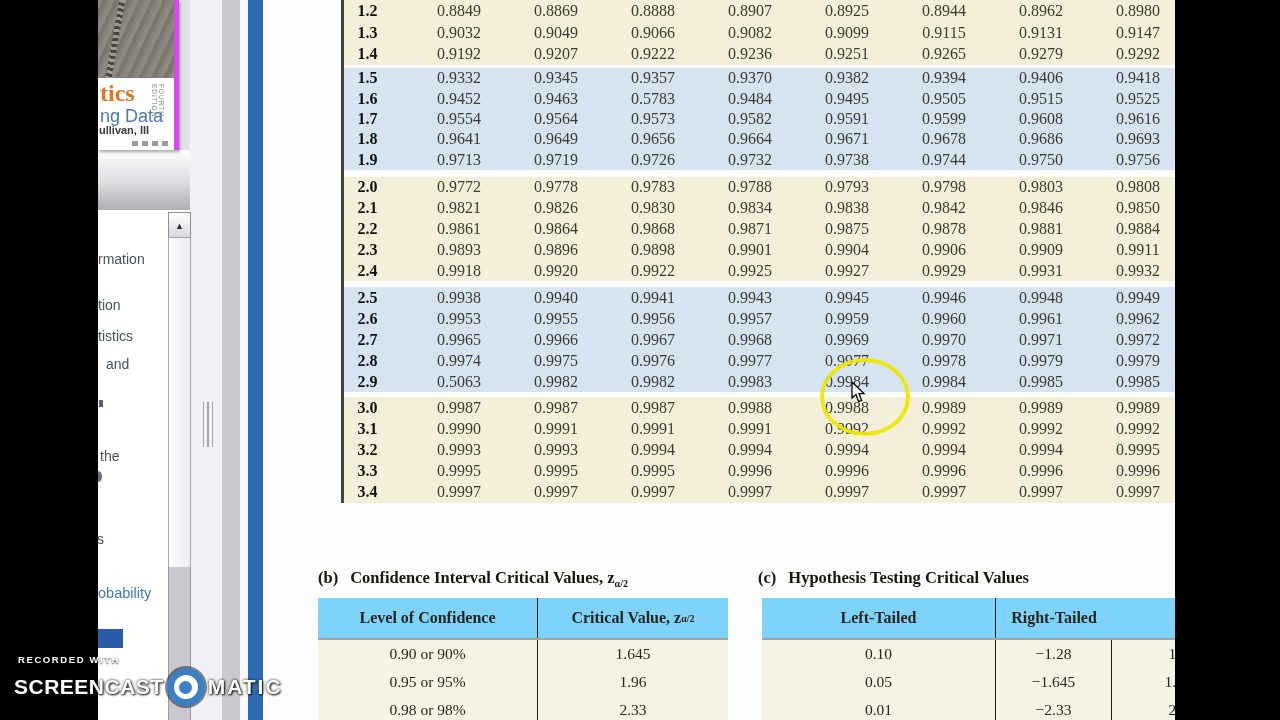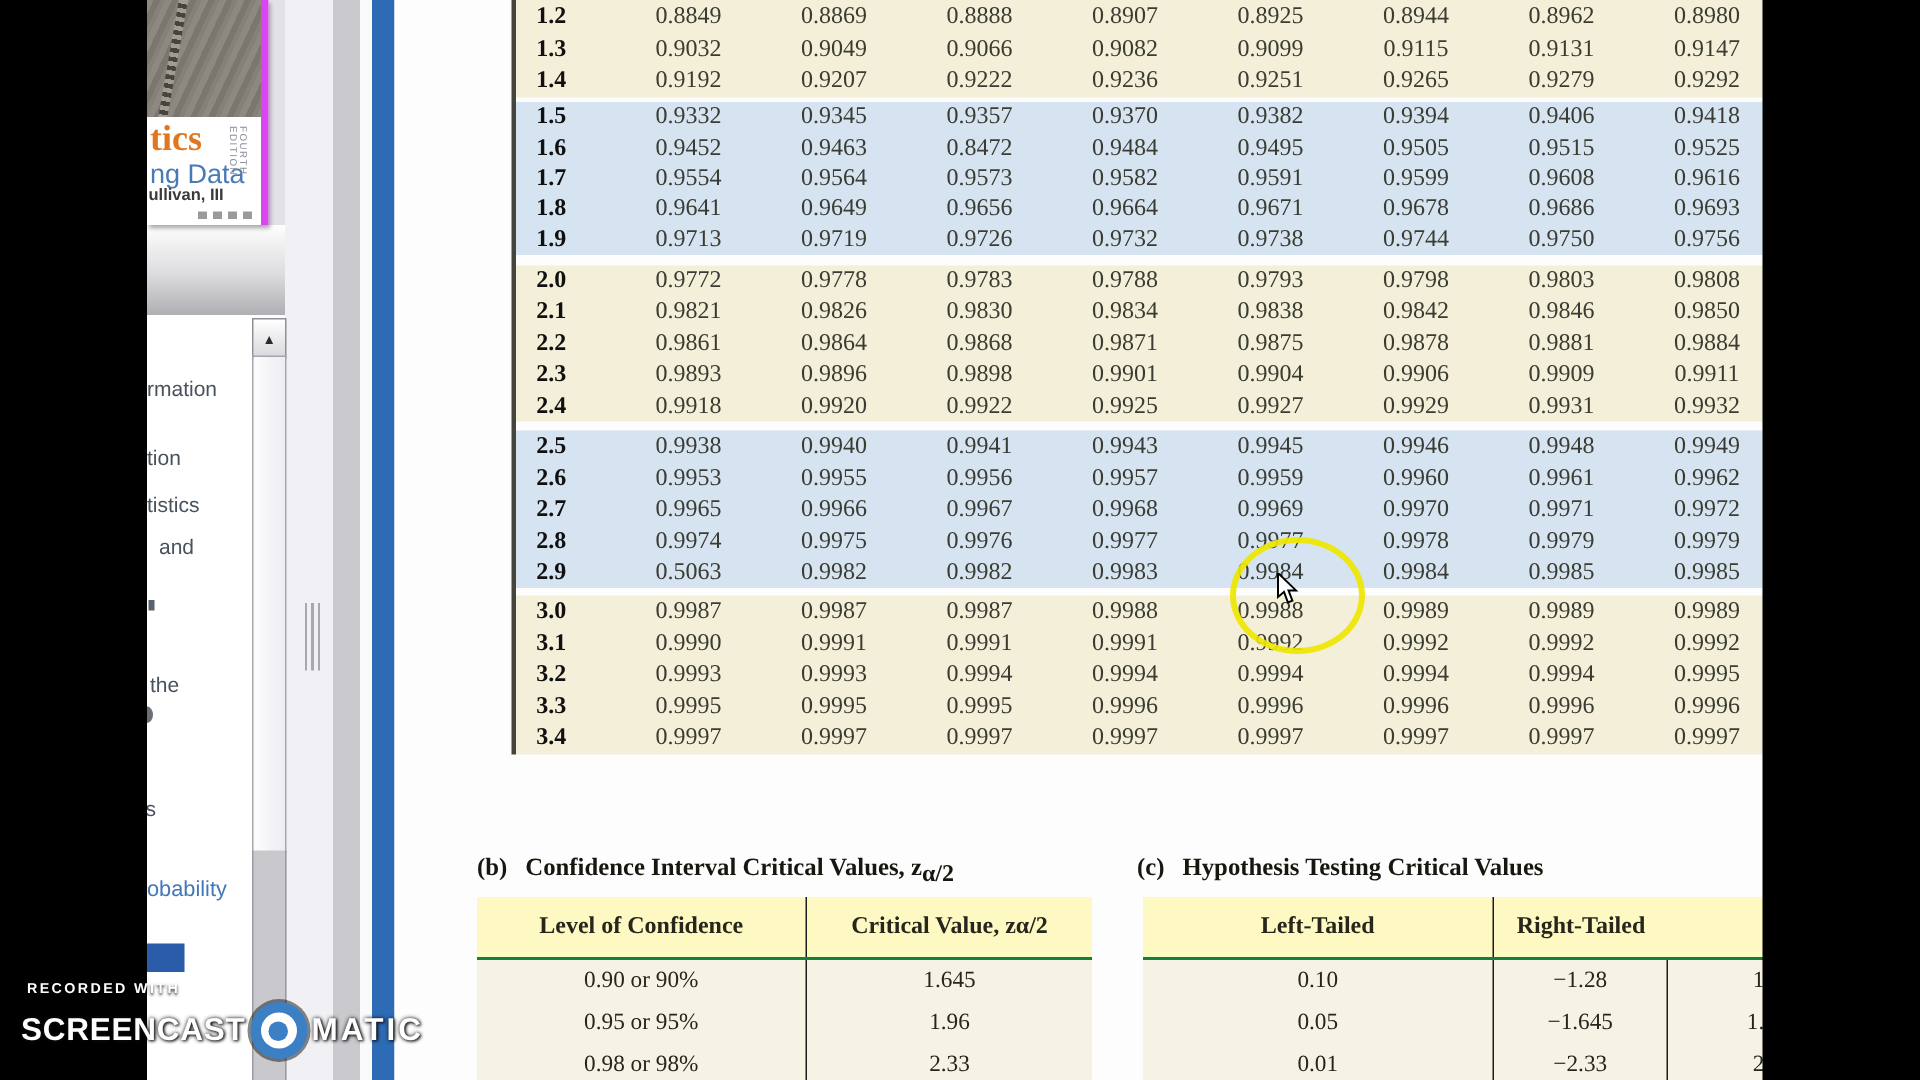--- a/index.html
+++ b/index.html
@@ -62,23 +62,23 @@
   .zgroup.cream{background:#f3efd8;}
   .zgroup.blue{background:#d6e4f1;}
   .zrow{flex:1;display:grid;grid-template-columns:48px 19px repeat(8,97px);align-items:center;}
   .zrow .zc{text-align:center;font-weight:bold;color:#101010;}
   .zrow .vc{text-align:center;}
 
   
   .btitle{z-index:2;font-family:"Liberation Serif",serif;font-weight:bold;font-size:16.5px;
     color:#17170f;white-space:nowrap;}
   .btitle .pfx{margin-right:12px;}
-  .sub{font-size:16px;vertical-align:sub;}
+  .sub{font-size:10px;vertical-align:sub;}
   .ctable{z-index:2;font-family:"Liberation Serif",serif;color:#26261d;}
-  .ct-head{display:grid;height:40px;background:#fef9c3;border-bottom:2px solid #15803d;
+  .ct-head{display:grid;height:40px;background:#7dd3fc;border-bottom:2px solid #a3a3a3;
     font-weight:bold;font-size:16px;align-items:center;}
   .ct-head>div{text-align:center;height:100%;display:flex;align-items:center;justify-content:center;}
   .ct-body{background:#f6f3e5;}
   .ct-row{display:grid;height:28px;font-size:15.5px;align-items:center;}
   .ct-row>div{text-align:center;height:100%;display:flex;align-items:center;justify-content:center;}
   .cdiv{border-right:1.5px solid #1c1c1c;}
   .cols-b{grid-template-columns:220px 190px;}
   .cols-c{grid-template-columns:234px 116px 140px;}
 
   
@@ -162,21 +162,21 @@
         <span class="vc">0.9382</span>
         <span class="vc">0.9394</span>
         <span class="vc">0.9406</span>
         <span class="vc">0.9418</span>
       </div>
       <div class="zrow">
         <span class="zc">1.6</span>
         <span></span>
         <span class="vc">0.9452</span>
         <span class="vc">0.9463</span>
-        <span class="vc">0.8472</span>
+        <span class="vc">0.5783</span>
         <span class="vc">0.9484</span>
         <span class="vc">0.9495</span>
         <span class="vc">0.9505</span>
         <span class="vc">0.9515</span>
         <span class="vc">0.9525</span>
       </div>
       <div class="zrow">
         <span class="zc">1.7</span>
         <span></span>
         <span class="vc">0.9554</span>

